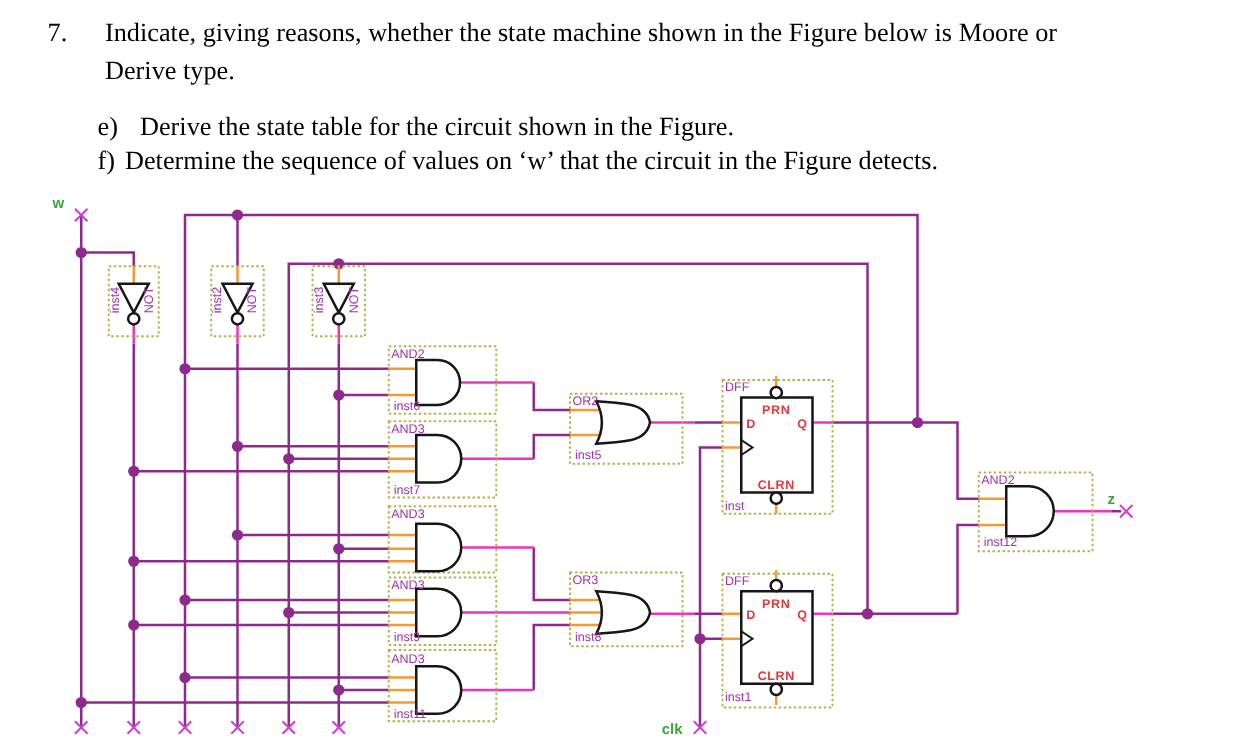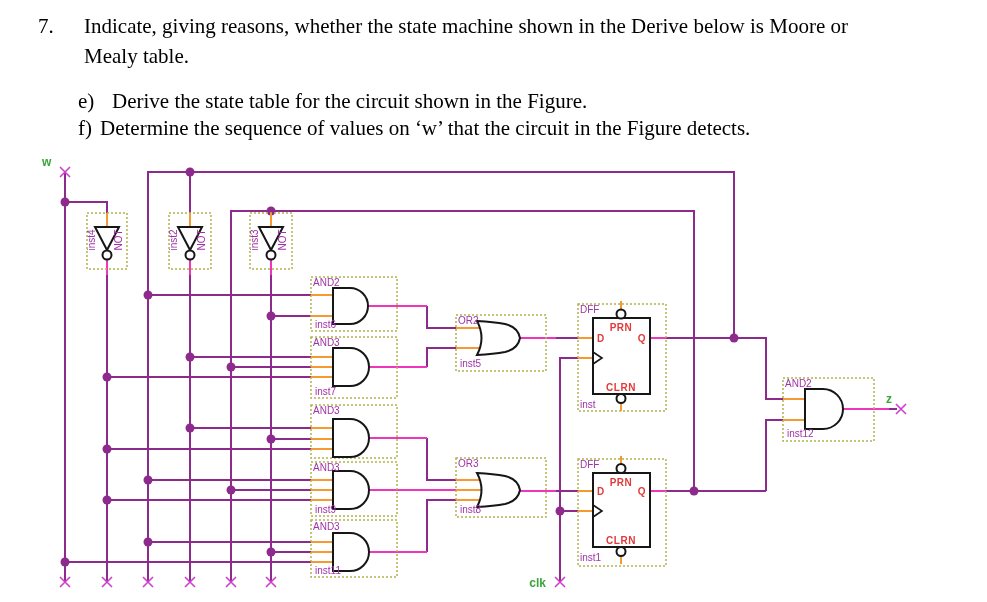--- a/index.html
+++ b/index.html
@@ -18,22 +18,22 @@
   .gbody{stroke:#161616;stroke-width:2;fill:#ffffff;}
   .pinx{stroke:#cf3fcf;stroke-width:1.6;fill:none;}
   .jdot{fill:#8d2b8d;}
 </style>
 </head>
 <body>
 
 <div class="page">
 
   <span class="qtext" style="left:38px;top:14px;">7.</span>
-  <span class="qtext" style="left:84px;top:14px;">Indicate, giving reasons, whether the state machine shown in the Derive below is Moore or</span>
-  <span class="qtext" style="left:84px;top:44px;">Mealy table.</span>
+  <span class="qtext" style="left:84px;top:14px;">Indicate, giving reasons, whether the state machine shown in the Figure below is Moore or</span>
+  <span class="qtext" style="left:84px;top:44px;">Derive type.</span>
   <span class="qtext" style="left:78px;top:89px;">e)</span>
   <span class="qtext" style="left:112px;top:89px;">Derive the state table for the circuit shown in the Figure.</span>
   <span class="qtext" style="left:78px;top:116px;">f)</span>
   <span class="qtext" style="left:100px;top:116px;">Determine the sequence of values on ‘w’ that the circuit in the Figure detects.</span>
 
   <svg width="987" height="602" viewBox="0 0 987 602">
 
     <g>
       <path class="w-purple" d="
         M65,172 V582

